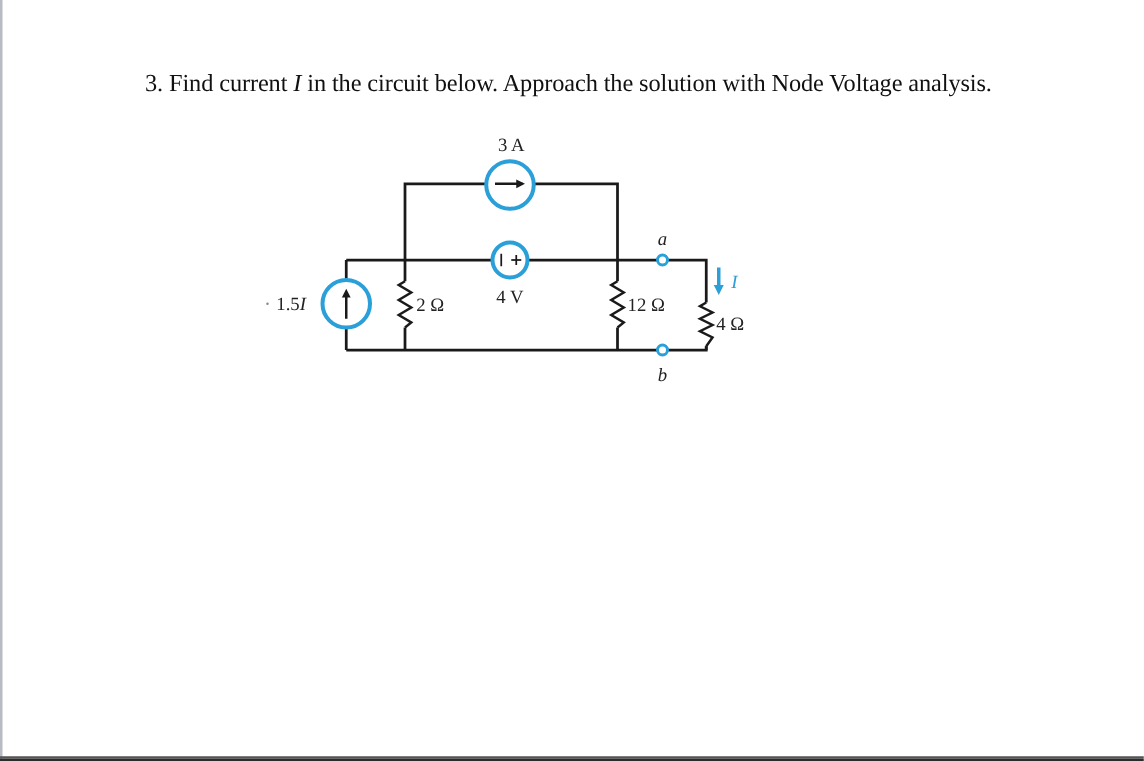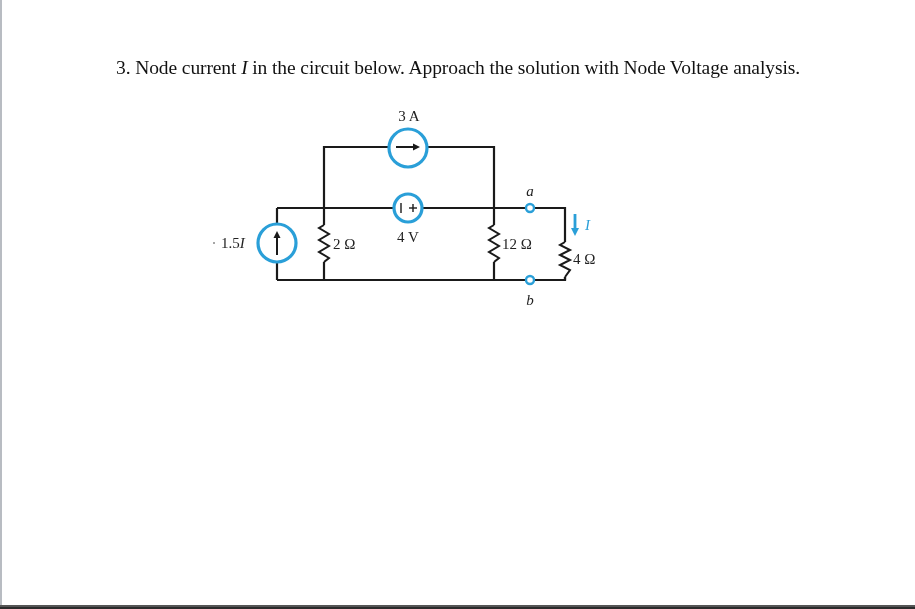--- a/index.html
+++ b/index.html
@@ -19,21 +19,21 @@
     svg.circuit { position: absolute; left: 0; top: 0; }
     .lbl { font-family: "Liberation Serif", serif; fill: #222; }
   </style>
 </head>
 <body>
 
 <div class="frame-left"></div>
 <div class="frame-bottom"></div>
 <div class="frame-bottom2"></div>
 
-<div class="question"><span>3.</span><span> Node current </span><i>I</i><span> in the circuit below. Approach the solution with Node Voltage analysis.</span></div>
+<div class="question"><span>3.</span><span> Find current </span><i>I</i><span> in the circuit below. Approach the solution with Node Voltage analysis.</span></div>
 
 <svg class="circuit" width="915" height="609" viewBox="0 0 915 609">
   <g stroke="#1a1a1a" stroke-width="2.2" fill="none">
 
     <path d="M324 208 L324 147 L388 147"></path>
     <path d="M428 147 L494 147 L494 208"></path>
 
     <path d="M277 208 L394 208"></path>
     <path d="M422 208 L565 208 L565 242"></path>
 

